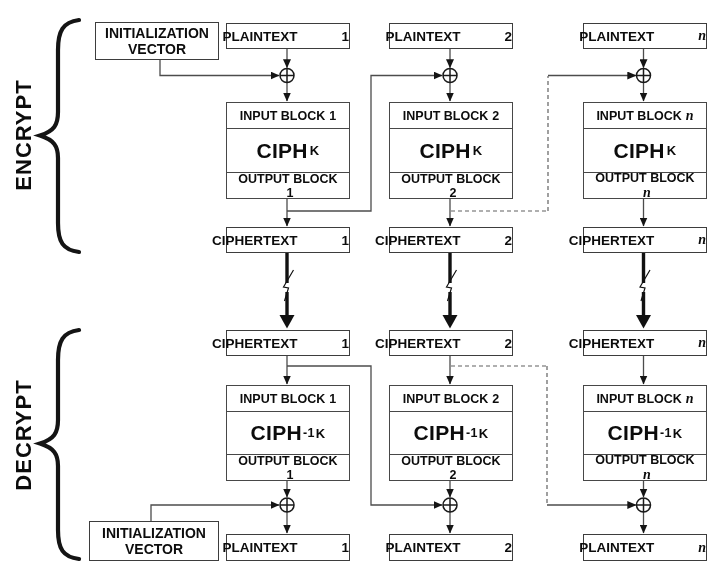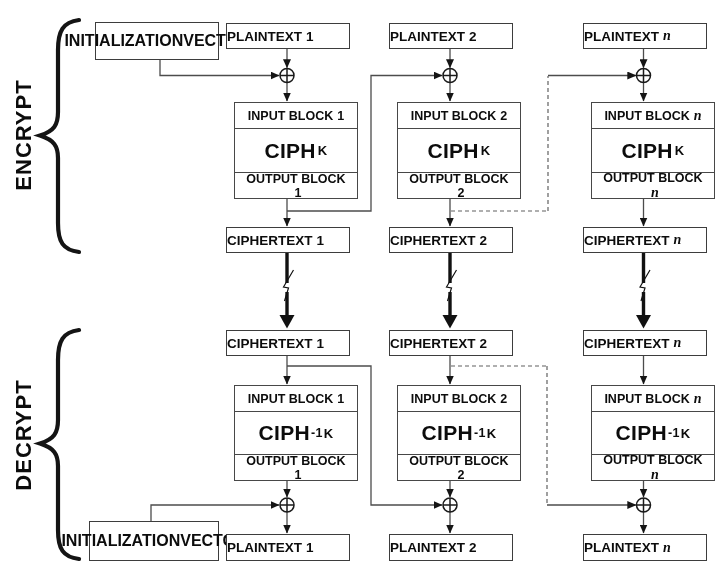--- a/index.html
+++ b/index.html
@@ -1,34 +1,34 @@
 <!DOCTYPE html>
 <html><head>
 <meta charset="utf-8">
 <style>
   html,body{margin:0;padding:0;background:#fff;}
   #canvas{position:relative;width:720px;height:572px;background:#fff;overflow:hidden;
           font-family:"Liberation Sans",sans-serif;color:#0c0c0c;}
   #wires{position:absolute;left:0;top:0;}
   .lbox{position:absolute;width:122px;height:24px;background:#fff;border:1.4px solid #3d3d3d;
-        display:flex;align-items:center;justify-content:flex-start;font-weight:bold;font-size:13.5px;
-        white-space:nowrap;z-index:2;}
+        display:flex;align-items:center;justify-content:flex-end;font-weight:bold;font-size:13.5px;
+        white-space:nowrap;z-index:2;gap:40px;}
   .block{position:absolute;width:122px;background:#fff;border:1.3px solid #474747;
-         display:flex;flex-direction:column;z-index:2;margin-left:8px;}
+         display:flex;flex-direction:column;z-index:2;}
   .sec{display:flex;align-items:center;justify-content:center;font-weight:bold;white-space:nowrap;}
   .sec.io{font-size:12.5px;height:25px;flex:0 0 auto;}
   .sec.top{border-bottom:1.3px solid #474747;}
   .sec.bot{border-top:1.3px solid #474747;flex-direction:column;}
   .sec.mid{flex:1;font-size:21px;letter-spacing:0.3px;}
   .sec.mid sup{font-size:12.5px;vertical-align:7px;margin-left:1px;}
   .sec.mid sub{font-size:13px;vertical-align:-5px;margin-left:1px;}
   .idx{margin-left:4px;}
   .idx[data-style="italic"]{font-style:italic;font-family:"Liberation Serif",serif;font-size:14px;}
-  .ivbox{position:absolute;background:#fff;border:1.4px solid #3d3d3d;display:flex;flex-direction:row;
-         align-items:center;justify-content:center;font-weight:bold;font-size:16px;line-height:16px;
+  .ivbox{position:absolute;background:#fff;border:1.4px solid #3d3d3d;display:flex;flex-direction:column;
+         align-items:center;justify-content:center;font-weight:bold;font-size:14px;line-height:16px;
          text-align:center;z-index:2;}
   .rot{position:absolute;width:140px;height:30px;display:flex;align-items:center;justify-content:center;
        font-weight:bold;font-size:22px;letter-spacing:1px;transform:rotate(-90deg);z-index:2;}
 </style>
 </head>
 <body>
 
 <div id="canvas">
 
 <svg id="wires" width="720" height="572" viewBox="0 0 720 572">

